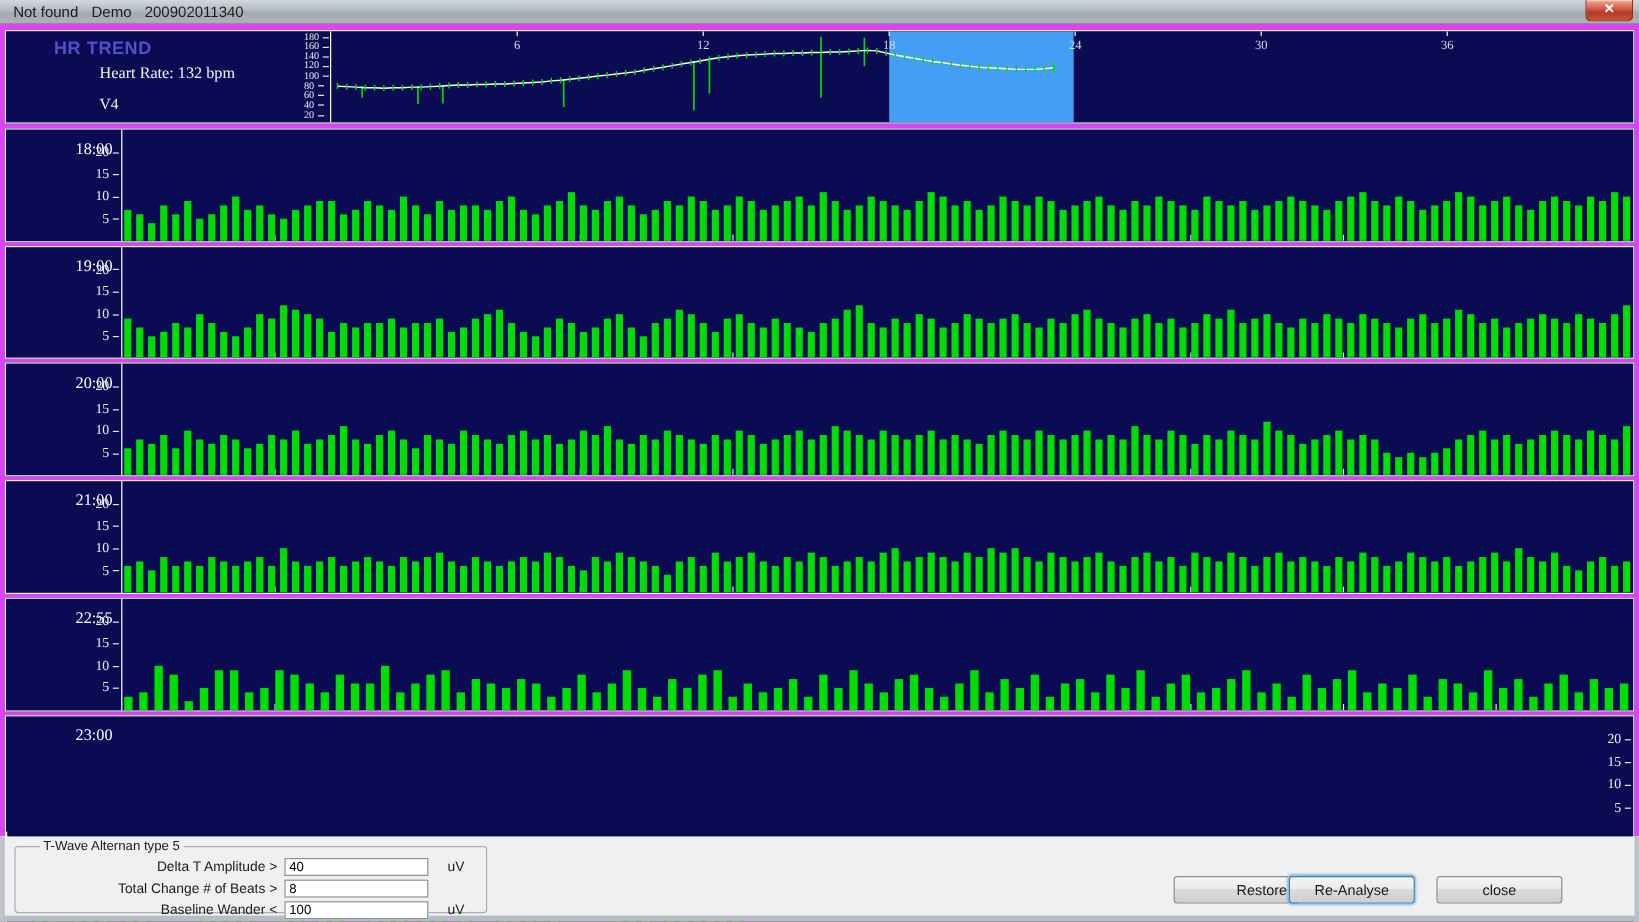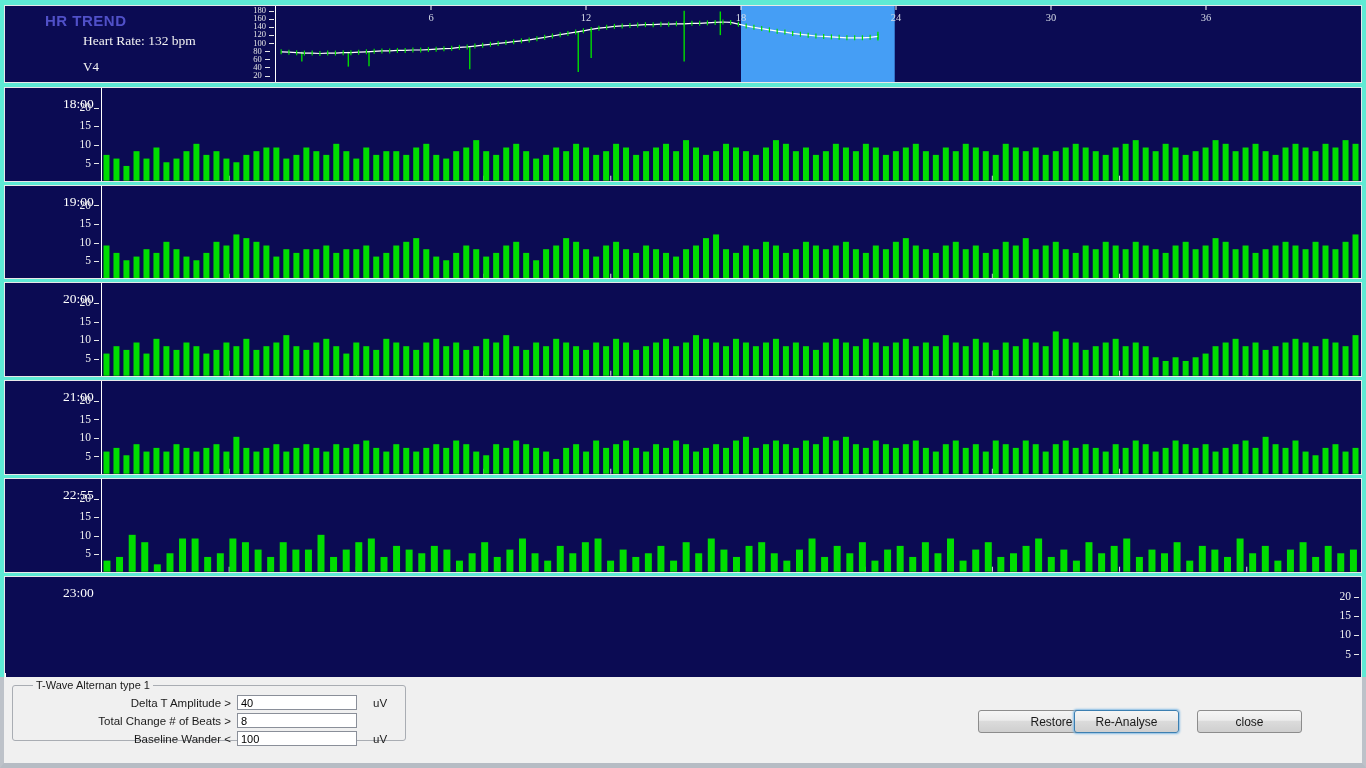--- a/index.html
+++ b/index.html
@@ -11,21 +11,21 @@
   .titlebar { height:20px; flex:0 0 20px; background:linear-gradient(#d3d8de,#b4bbc3 45%,#a2aab3 55%,#aab1ba);
               border-bottom:1px solid #8a919a; display:flex; align-items:center; position:relative; }
   .titlebar-item { font-size:12.5px; color:#1c1c1c; margin-left:11px; white-space:nowrap; }
   .close-btn { position:absolute; top:0; right:5px; width:40px; height:18px;
                background:linear-gradient(#f2a893,#d9604a 40%,#b33c26 60%,#c8502e);
                border:1px solid #8e2c1a; border-top:none; border-radius:0 0 5px 5px;
                color:#fff; font-weight:bold; font-size:11px; line-height:16px; text-align:center;
                box-shadow:inset 0 1px 0 rgba(255,255,255,.5); cursor:pointer; }
 
   
-  .main { flex:0 0 677px; height:677px; padding:5px 4px 3px; background:#5eead4;
+  .main { flex:0 0 677px; height:677px; padding:5px 4px 3px; background:#d946ef;
           display:flex; flex-direction:column;text-decoration:underline; }
   .panel { background:#0b0b53; border:1px solid #e8e8e8; position:relative; }
 
   
   .trend-panel { flex:0 0 78px; margin-bottom:4px; display:flex; }
   .trend-left { flex:0 0 270px; position:relative; }
   .trend-title { position:absolute; left:40px; top:6px; font-size:15px; font-weight:bold;
                  color:#5050c8; letter-spacing:.5px; }
   .hr-label { position:absolute; left:78px; top:27px; font-family:"Liberation Serif",serif;
               font-size:13.5px; color:#f3f3f3; }
@@ -68,20 +68,28 @@
          border:1px solid #8c8c8c; border-radius:3px; cursor:pointer; }
   .btn-restore { right:279px;padding-left:42px; }
   .btn-reanalyse { right:183px; border:1px solid #3c7fb1; box-shadow:0 0 2px 1px #86bce4; }
   .btn-close { right:60px; }
 </style>
 </head>
 <body>
 
 <div class="window">
 
+  <div class="titlebar">
+    <span class="titlebar-item">Not found</span>
+    <span class="titlebar-item">Demo</span>
+    <span class="titlebar-item">200902011340</span>
+    <div class="close-btn">
+      <span>✕</span>
+    </div>
+  </div>
 
   <div class="main">
 
     <div class="panel trend-panel">
       <div class="trend-left">
         <div class="trend-title">HR TREND</div>
         <div class="hr-label">Heart Rate: 132 bpm</div>
         <div class="lead-label">V4</div>
         <div class="trend-yaxis">
           <span class="yrow"><span>180</span><span class="dash"></span></span>
@@ -998,21 +1006,21 @@
             <rect x="552.8" y="63.4" width="6" height="29.6" fill="#00dd00"></rect>
             <rect x="562.8" y="67.1" width="6" height="25.9" fill="#00dd00"></rect>
             <rect x="572.9" y="70.8" width="6" height="22.2" fill="#00dd00"></rect>
           </svg>
       </div>
     </div>
   </div>
 
   <div class="bottombar">
     <fieldset class="twa">
-      <legend>T-Wave Alternan type 1</legend>
+      <legend>T-Wave Alternan type 5</legend>
       <div class="frow">
         <span class="flabel">Delta T Amplitude &gt;</span>
         <input class="finput" type="text" value="40" style="">
         <span class="funit">uV</span>
       </div>
       <div class="frow">
         <span class="flabel">Total Change # of Beats &gt;</span>
         <input class="finput" type="text" value="8" style="">
         <span class="funit"></span>
       </div>

